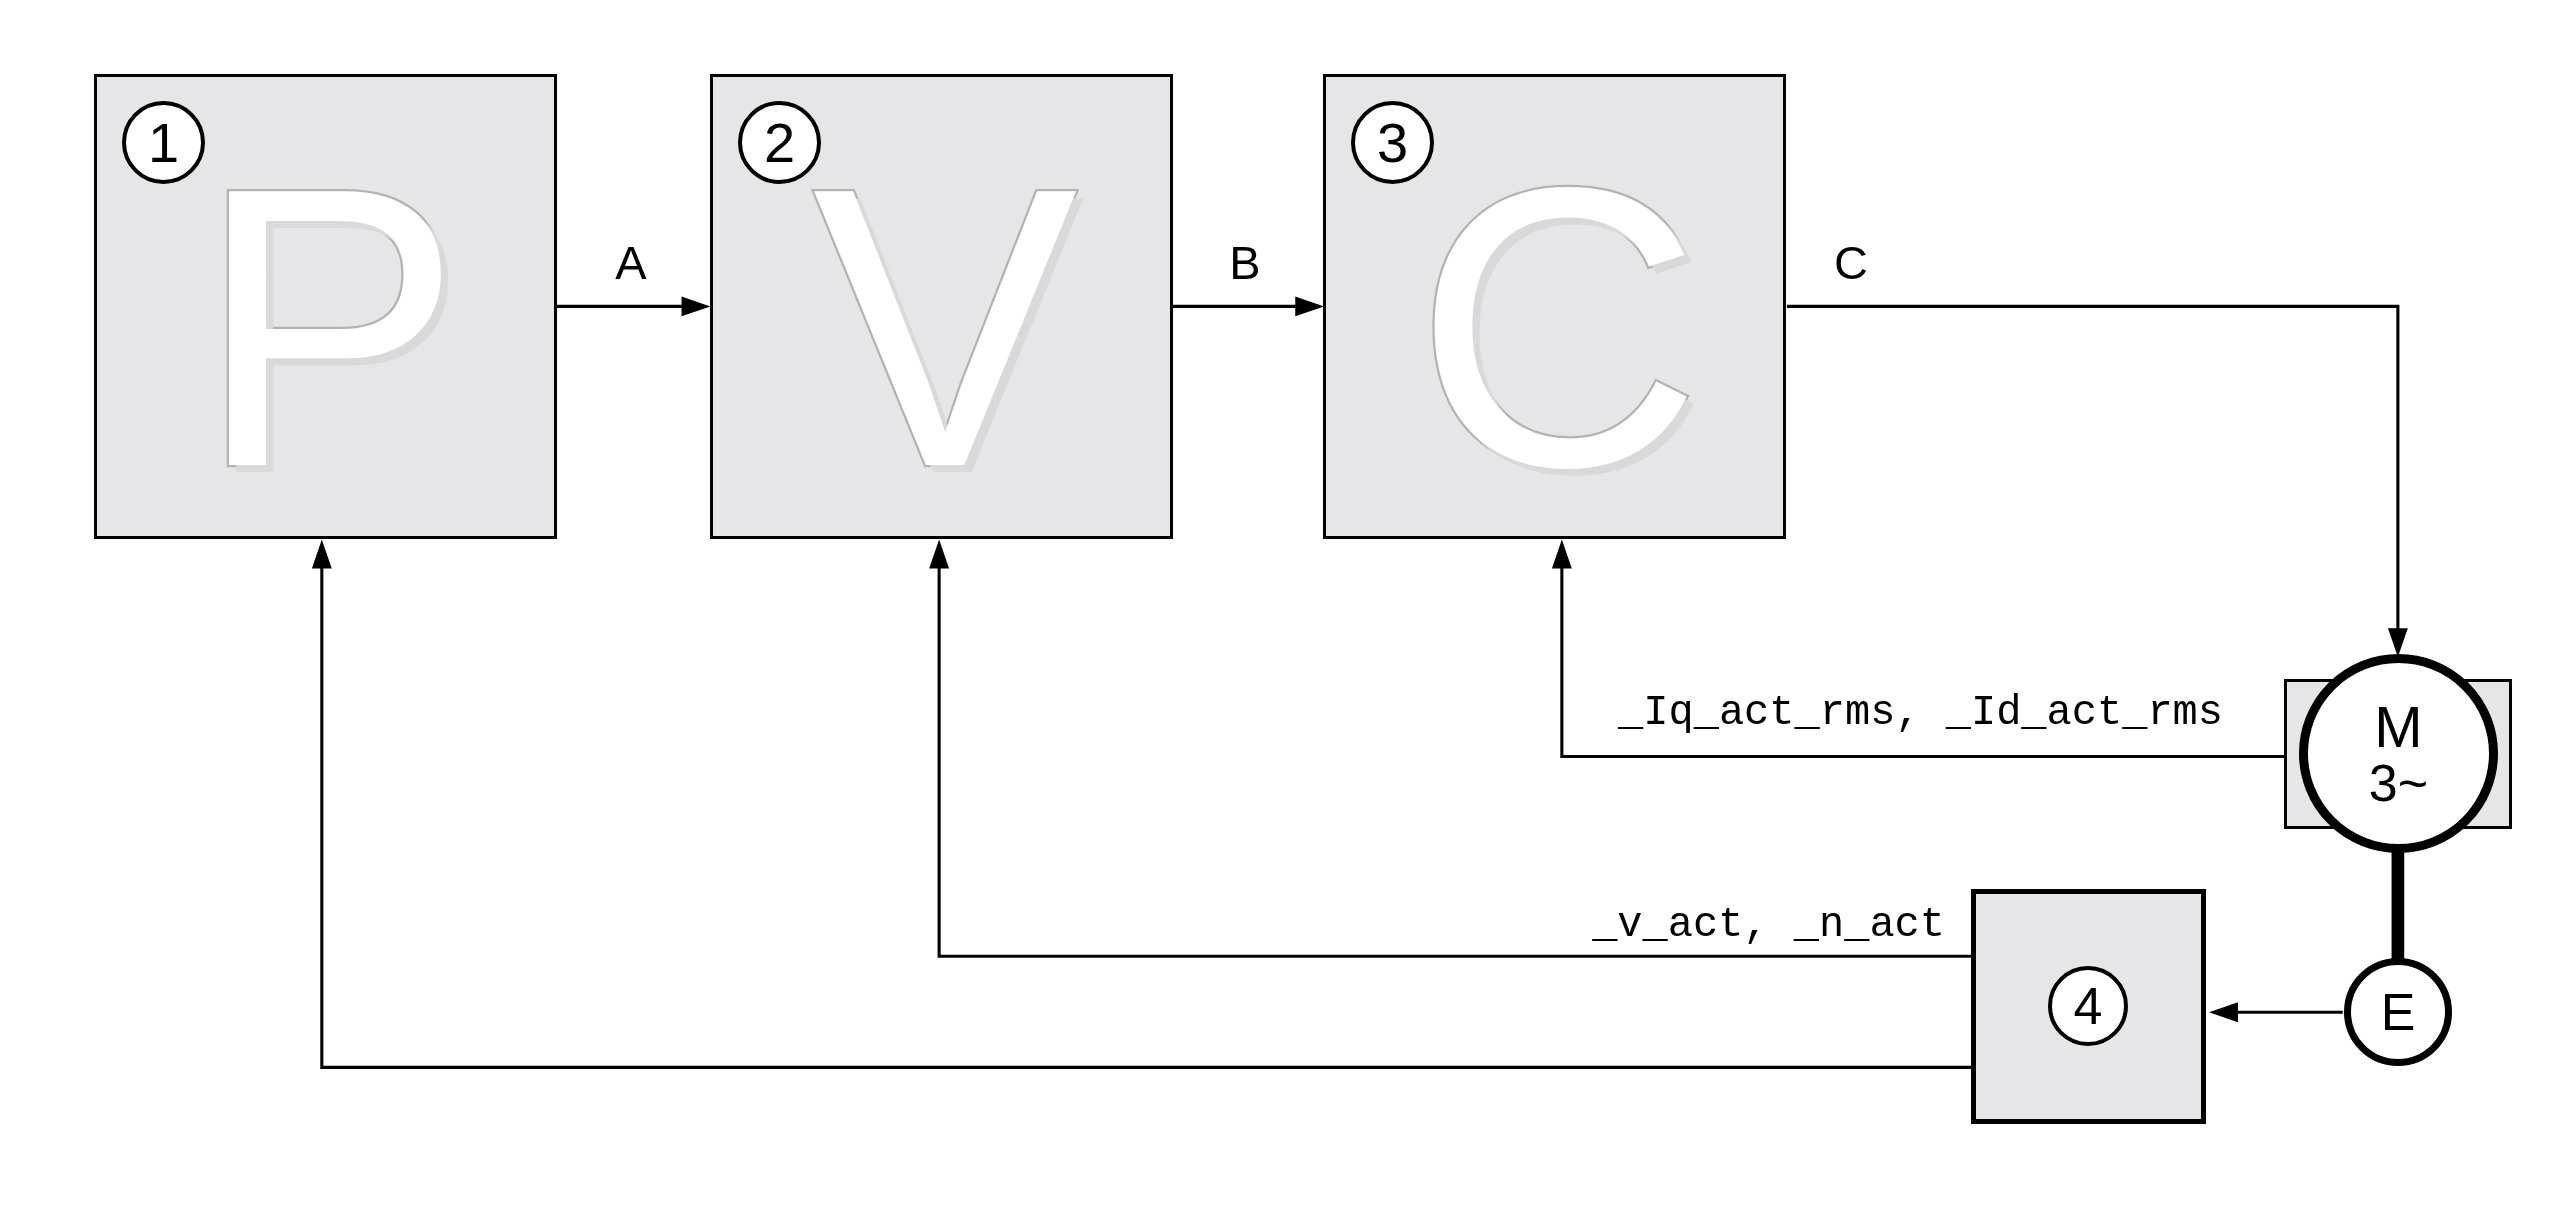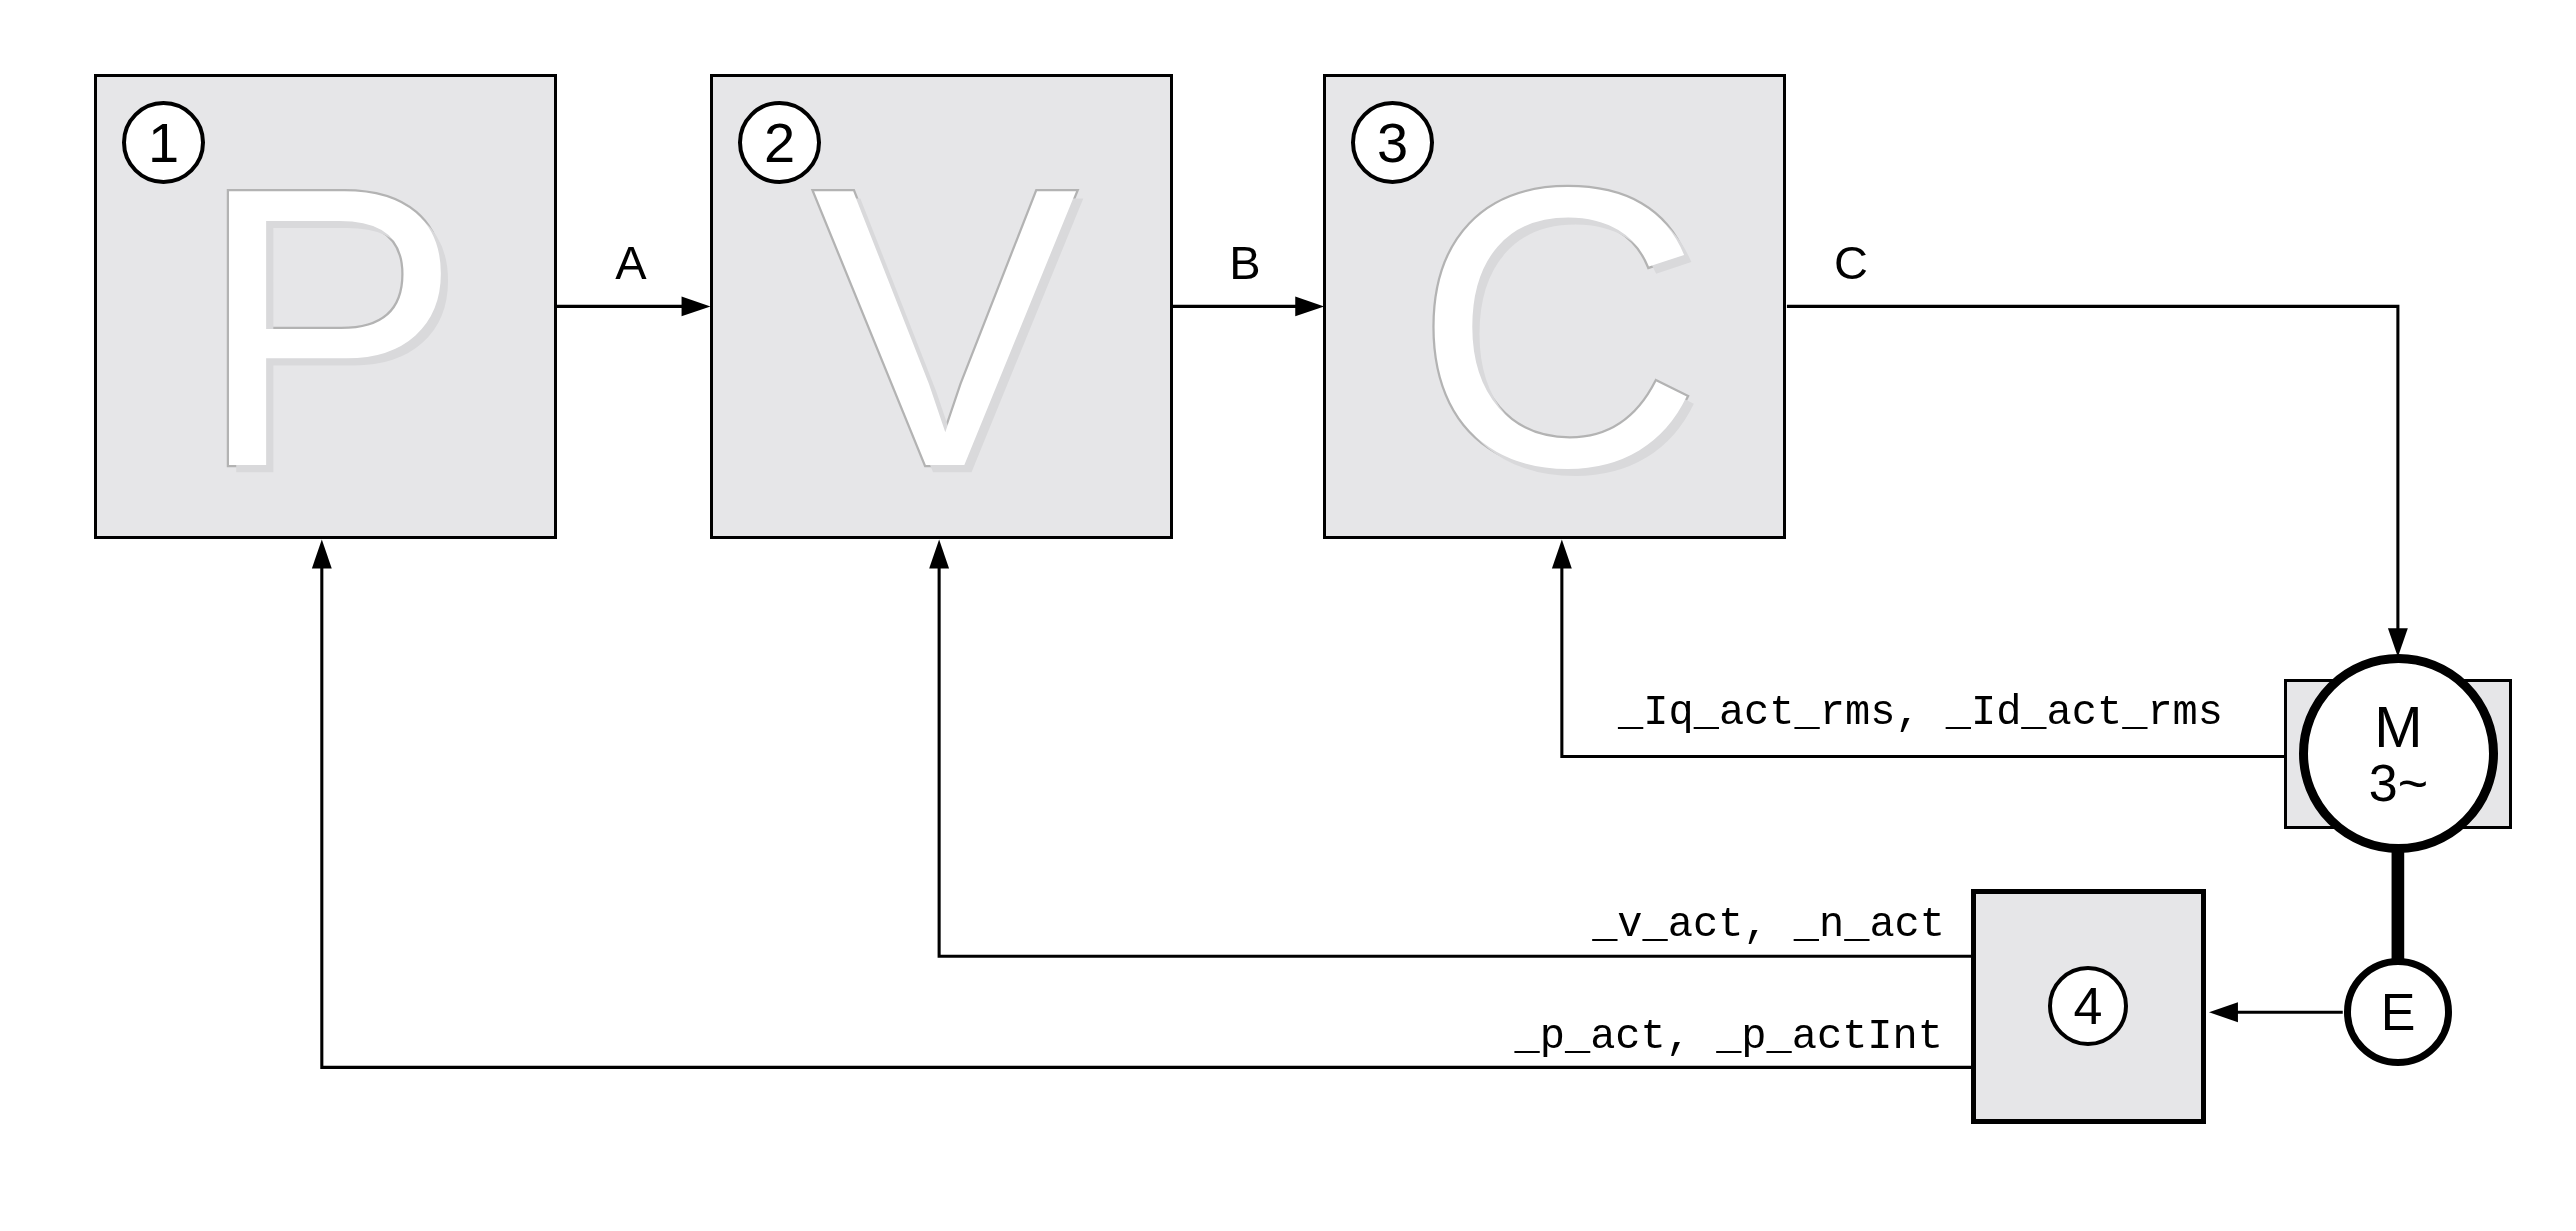--- a/index.html
+++ b/index.html
@@ -139,16 +139,15 @@
   <div class="encoder-circle">
     <span>E</span>
   </div>
 
   <div class="sig-label sig-a">A</div>
   <div class="sig-label sig-b">B</div>
   <div class="sig-label sig-c">C</div>
 
   <div class="mono-label lbl-current">_Iq_act_rms, _Id_act_rms</div>
   <div class="mono-label lbl-velocity">_v_act, _n_act</div>
-  <div class="mono-label lbl-position">_p_act, _p_actInt</div>
 
 </div>
 
 
 </body></html>

